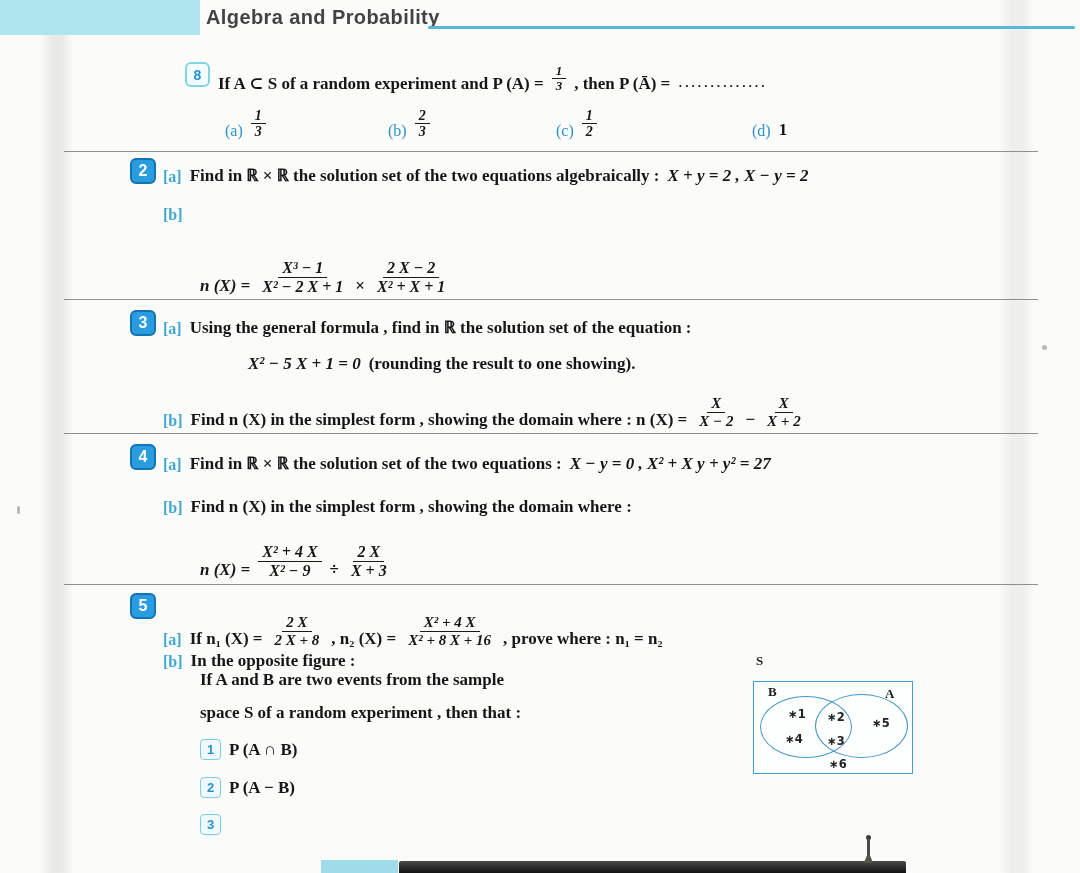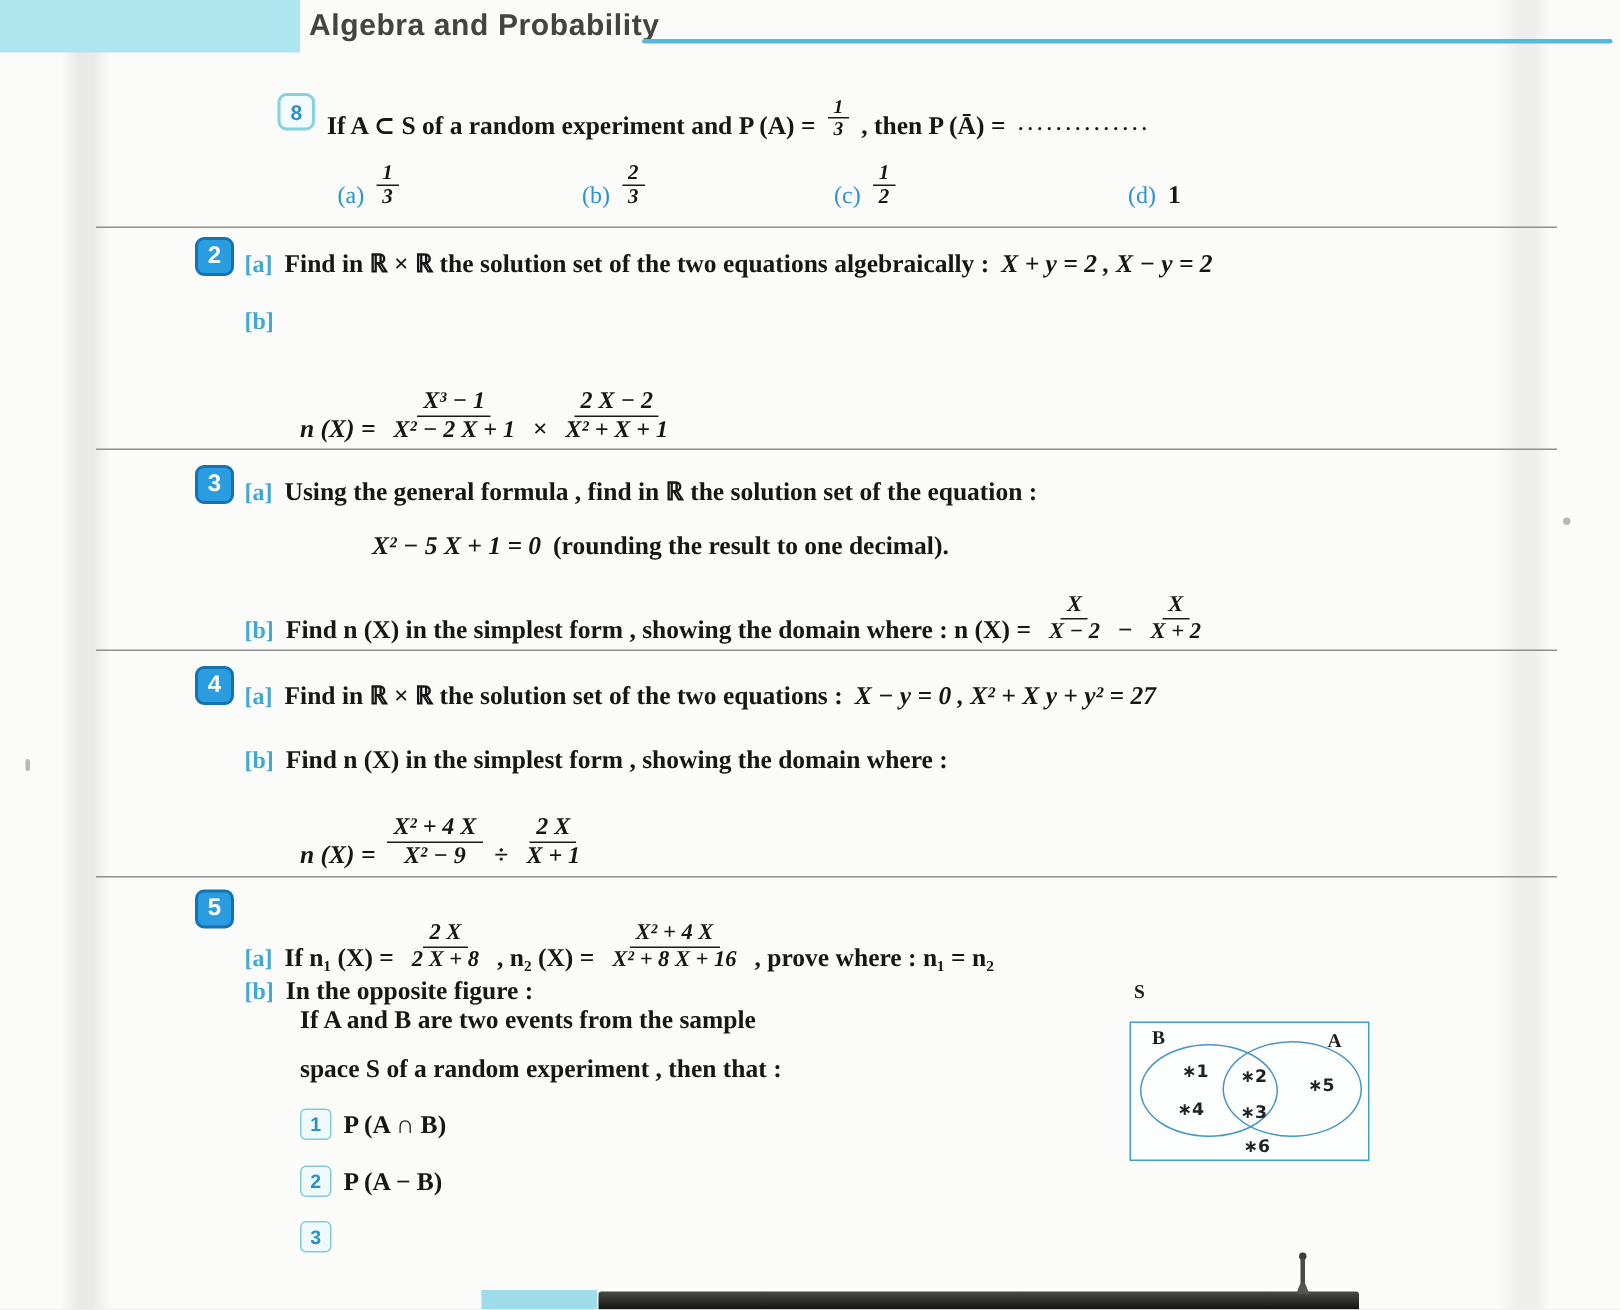--- a/index.html
+++ b/index.html
@@ -143,21 +143,21 @@
   </div>
 
   <div class="sep" style="top:299px;"></div>
   <div class="t qbadge" style="left:130px;top:310px;">3</div>
   <div class="t row" style="left:163px;top:308px;height:30px;">
     <span class="ablbl">[a]</span>
     <span class="qtext">Using the general formula , find in ℝ the solution set of the equation :</span>
   </div>
   <div class="t row" style="left:200px;top:344px;height:30px;margin-left:48px;">
     <span class="qmath">X² − 5 X + 1 = 0</span>
-    <span class="qtext" style="font-weight:600;">(rounding the result to one decimal).</span>
+    <span class="qtext" style="font-weight:600;">(rounding the result to one showing).</span>
   </div>
   <div class="t row" style="left:163px;top:380px;height:50px;">
     <span class="ablbl">[b]</span>
     <span class="qtext">Find n (X) in the simplest form , showing the domain where : n (X) =</span>
     <span class="frac fs15">
       <span class="num">X</span>
       <span class="den">X − 2</span>
     </span>
     <span class="op">−</span>
     <span class="frac fs15">
@@ -179,21 +179,21 @@
   </div>
   <div class="t row" style="left:200px;top:520px;height:60px;">
     <span class="qmath">n (X) =</span>
     <span class="frac fs16">
       <span class="num">X² + 4 X</span>
       <span class="den">X² − 9</span>
     </span>
     <span class="op">÷</span>
     <span class="frac fs16">
       <span class="num">2 X</span>
-      <span class="den">X + 1</span>
+      <span class="den">X + 3</span>
     </span>
   </div>
 
   <div class="sep" style="top:584px;"></div>
   <div class="t qbadge" style="left:130px;top:593px;">5</div>
   <div class="t row" style="left:163px;top:585px;height:64px;">
     <span class="ablbl">[a]</span>
     <span class="qtext">If n₁ (X) =</span>
     <span class="frac fs15">
       <span class="num">2 X</span>

